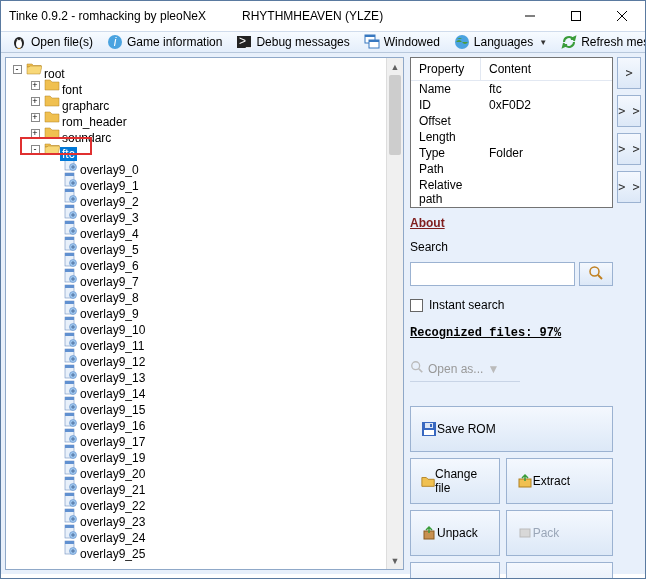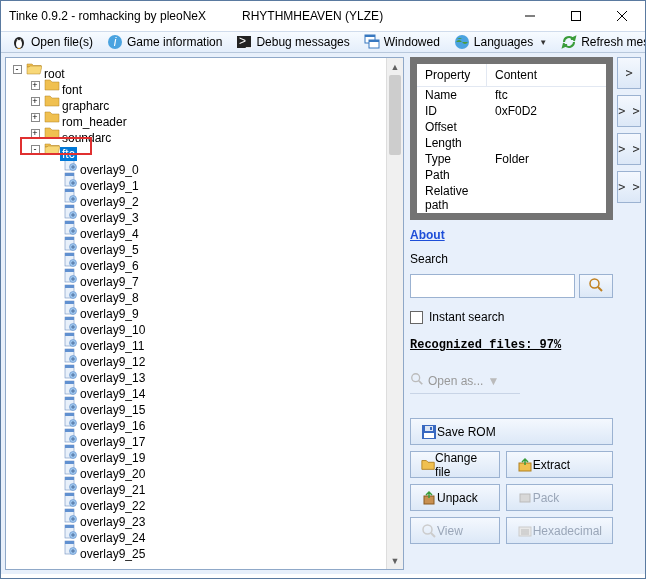--- a/index.html
+++ b/index.html
@@ -24,38 +24,38 @@
 .exp { width: 18px; text-align: center; color: #000; font-family: monospace; }
 .box { display: inline-block; width: 9px; height: 9px; border: 1px solid #888; line-height: 7px; text-align: center; font-size: 9px; background: #fff; }
 .folder-icon { display: inline-flex; width: 16px; height: 16px; align-items: center; justify-content: center; }
 .nlabel { padding: 0 2px; margin-top: 12px; }
 .selected { background: #0078d7; color: #fff; }
 .highlight-box { position: absolute; border: 2px solid #e03030; pointer-events: none; }
 .rightpane { flex: 1; padding: 4px 4px 4px 6px; display: flex; gap: 4px; }
 .rcol { flex: 1; display: flex; flex-direction: column; gap: 6px; }
 .arrowcol { width: 24px; display: flex; flex-direction: column; gap: 6px; }
 .arrowbtn { flex: 0 0 auto; height: 32px; background: linear-gradient(#f4f8fe,#dce8f7); border: 1px solid #9bb2d1; display: flex; align-items: center; justify-content: center; font-family: monospace; color: #333; }
-.propgrid { border: 7px solid #737373; background: #fff; }
+.propgrid { border: 1px solid #737373; background: #fff; }
 .propgrid .hdr { display: flex; border-bottom: 1px solid #e2e8f2; }
 .propgrid .hdr div { padding: 4px 8px; }
 .propgrid .hdr .c1 { width: 70px; border-right: 1px solid #e2e8f2; }
 .propgrid .row { display: flex; }
 .propgrid .row div { padding: 1px 8px; }
 .propgrid .row .c1 { width: 70px; }
-.about { color: #1d4ed8; text-decoration: underline; font-weight: bold; margin: 2px 0; }
+.about { color: #7f1d1d; text-decoration: underline; font-weight: bold; margin: 2px 0; }
 .searchlbl { color: #000; margin-top: 2px; }
 .searchrow { display: flex; gap: 4px; margin-top: 2px; }
 .searchrow input { flex: 1; border: 1px solid #9bb2d1; height: 24px; padding: 0 4px; background: #fff; }
 .iconbtn { width: 34px; height: 24px; border: 1px solid #9bb2d1; background: linear-gradient(#f4f8fe,#dce8f7); display: flex; align-items: center; justify-content: center; }
 .chkrow { display: flex; align-items: center; gap: 6px; margin-top: 6px; }
 .chkrow .chk { width: 13px; height: 13px; border: 1px solid #666; background: #fff; }
 .recog { font-family: "Courier New", monospace; font-weight: bold; font-size: 12px; text-decoration: underline; margin-top: 8px; color: #000; }
 .openas { display: flex; align-items: center; gap: 4px; color: #999; border-bottom: 1px solid #c8d4e6; padding: 4px 0; margin-top: 10px; width: 110px; }
 .btngrid { display: grid; grid-template-columns: 1fr 1fr; gap: 6px; margin-top: 18px; }
-.bigbtn { height: 27px; border: 1px solid #9bb2d1; background: linear-gradient(#f4f8fe,#dce8f7); display: flex; align-items: center; gap: 0; padding: 0 10px; color: #000; }
+.bigbtn { height: 46px; border: 1px solid #9bb2d1; background: linear-gradient(#f4f8fe,#dce8f7); display: flex; align-items: center; gap: 0; padding: 0 10px; color: #000; }
 .bigbtn.full { grid-column: 1 / 3; }
 .bigbtn.dis { color: #9aa6b8; }
 .bigbtn .ico { width: 16px; height: 16px; display: inline-flex; align-items: center; justify-content: center; }
 .treearea { position: relative; }
 </style>
 </head>
 <body>
 
 <div class="titlebar">
   <span class="title">Tinke 0.9.2 - romhacking by pleoNeX</span>

